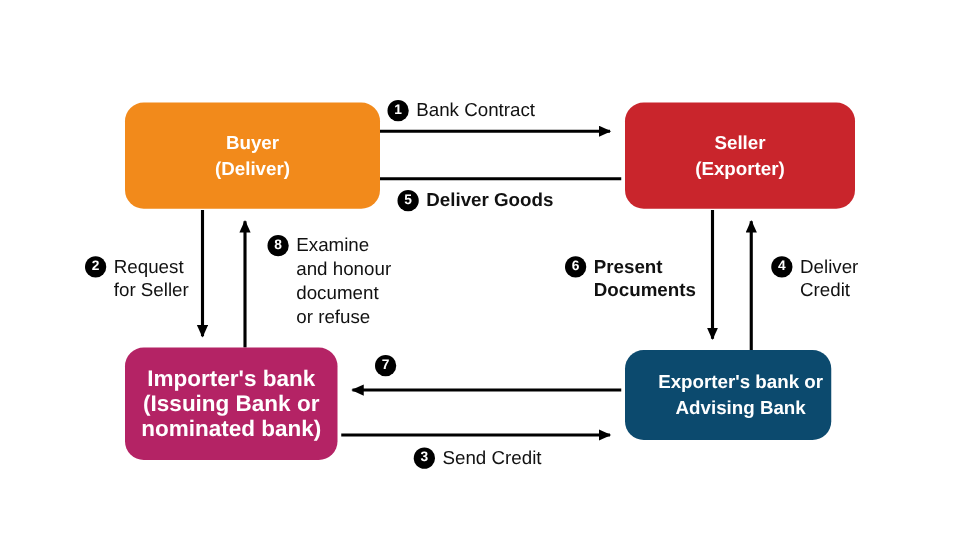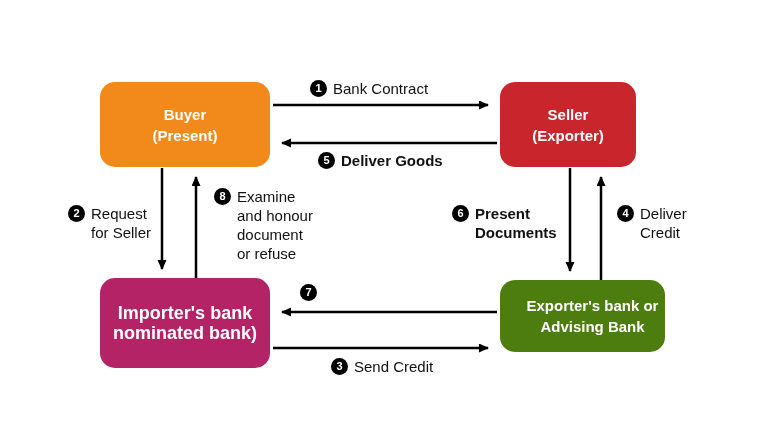--- a/index.html
+++ b/index.html
@@ -20,22 +20,22 @@
     color: #ffffff;
     font-weight: bold;
     display: flex;
     flex-direction: column;
     align-items: center;
     justify-content: center;
     text-align: center;
     font-size: 15px;
     line-height: 21px;
   }
-  #buyer-node        { left: 100px; top: 82px;  width: 170px; height: 85px; }
-  #seller-node       { left: 500px; top: 82px;  width: 136px; height: 85px; }
+  #buyer-node        { left: 100px; top: 82px;  width: 204px; height: 85px; }
+  #seller-node       { left: 500px; top: 82px;  width: 184px; height: 85px; }
   #importer-bank-node{ left: 100px; top: 278px; width: 170px; height: 90px; font-size: 18px; line-height: 20px; }
   #exporter-bank-node{ left: 500px; top: 280px; width: 165px; height: 72px; }
 
   svg.arrows { position: absolute; left: 0; top: 0; }
 
   .label {
     position: absolute;
     font-size: 15px;
     color: #111111;
     line-height: 19px;
@@ -82,34 +82,35 @@
     <line x1="162" y1="168" x2="162" y2="269" stroke="#000" stroke-width="2.5" marker-end="url(#ah)"></line>
     <line x1="196" y1="278" x2="196" y2="177" stroke="#000" stroke-width="2.5" marker-end="url(#ah)"></line>
     <line x1="570" y1="168" x2="570" y2="271" stroke="#000" stroke-width="2.5" marker-end="url(#ah)"></line>
     <line x1="601" y1="280" x2="601" y2="177" stroke="#000" stroke-width="2.5" marker-end="url(#ah)"></line>
     <line x1="497" y1="312" x2="282" y2="312" stroke="#000" stroke-width="2.5" marker-end="url(#ah)"></line>
     <line x1="273" y1="348" x2="488" y2="348" stroke="#000" stroke-width="2.5" marker-end="url(#ah)"></line>
   </svg>
 
   <div class="node" id="buyer-node" style="background-color: rgb(242, 138, 27);">
     <span>Buyer</span>
-    <span>(Present)</span>
+    <span>(Deliver)</span>
   </div>
 
   <div class="node" id="seller-node" style="background-color: rgb(201, 37, 44);">
     <span>Seller</span>
     <span>(Exporter)</span>
   </div>
 
   <div class="node" id="importer-bank-node" style="background-color: rgb(180, 35, 101);">
     <span>Importer's bank</span>
+    <span>(Issuing Bank or</span>
     <span>nominated bank)</span>
   </div>
 
-  <div class="node" id="exporter-bank-node" style="background-color: #4d7c0f; padding-left: 20px;">
+  <div class="node" id="exporter-bank-node" style="background-color: #0c4a6e; padding-left: 20px;">
     <span>Exporter's bank or</span>
     <span>Advising Bank</span>
   </div>
 
   <div class="label" id="sale-contract-label">
     <div class="row">
       <span class="badge">1</span>
       <span>Bank Contract</span>
     </div>
   </div>

